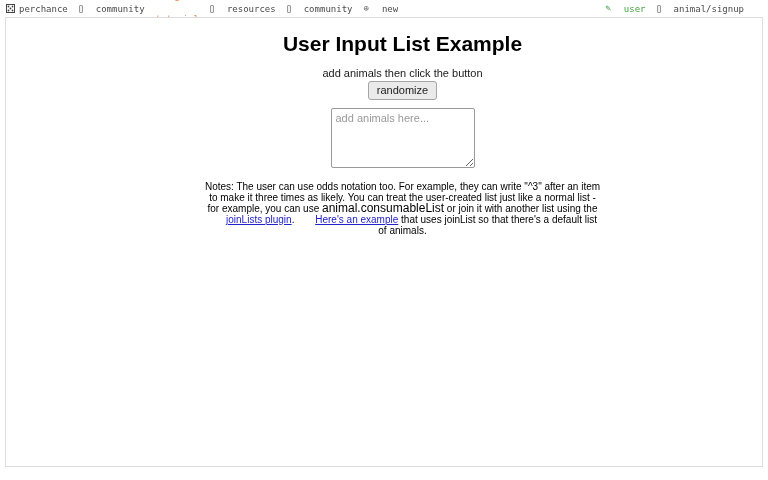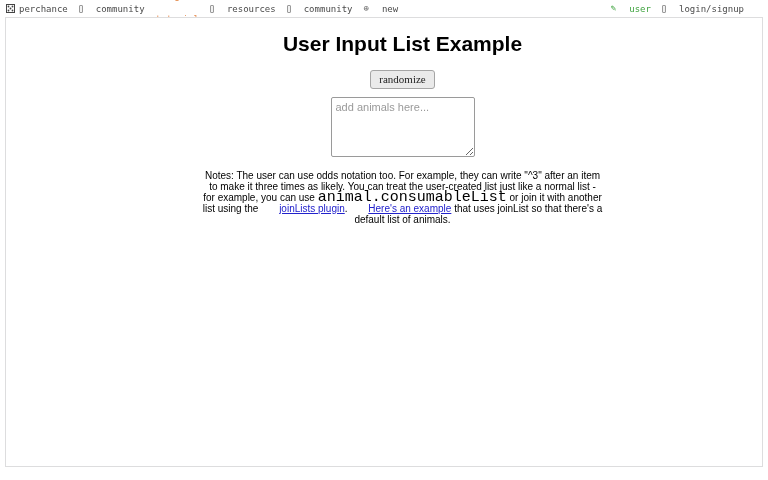--- a/index.html
+++ b/index.html
@@ -51,22 +51,22 @@
     line-height: 25px;
     font-weight: bold;
     color: #000;
   }
   .subtitle {
     margin-top: 11px;
     font-size: 11px;
     color: #1a1a1a;
   }
   .randomize-btn {
-    margin-top: 14px;
-    font-family: Liberation Serif, serif;
+    margin-top: 2px;
+    font-family: Liberation Sans, sans-serif;
     font-size: 11px;
     color: #222;
     background: #eaeaea;
     border: 1px solid #a5a5a5;
     border-radius: 3px;
     padding: 2px 8px 3px;
     cursor: pointer;
   }
   .animals-textarea {
     display: block;
@@ -84,22 +84,22 @@
   .animals-textarea::placeholder { color: #9a9a9a; }
   .notes {
     width: 400px;
     margin: 13px auto 0;
     font-size: 10px;
     line-height: 11px;
     color: #000;
     text-align: center;
   }
   .code {
-    font-family: Liberation Mono, monospace;
-    font-size: 15px;
+    font-family: Liberation Sans, sans-serif;
+    font-size: 12px;
   }
   .note-link {
     color: #2222cc;
     text-decoration: underline;
     cursor: pointer;
     margin-left: 18px;
   }
 </style>
 </head>
 <body>
@@ -138,23 +138,24 @@
       <span>new</span>
     </span>
   </div>
   <div class="nav-right">
     <span class="nav-item nav-edit">
       <span class="glyph-icon">✎</span>
       <span>user</span>
     </span>
     <span class="nav-item">
       <span class="mini-icon"></span>
-      <span>login/signup</span>
+      <span>animal/signup</span>
     </span>
   </div>
 </div>
 
 <div class="panel">
   <h1 class="page-title">User Input List Example</h1>
+  <div class="subtitle">add animals then click the button</div>
   <button class="randomize-btn">randomize</button>
   <textarea class="animals-textarea" placeholder="add animals here..." style=""></textarea>
   <p class="notes"><span>Notes: The user can use odds notation too. For example, they can write "^3" after an item to make it three times as likely. You can treat the user-created list just like a normal list - for example, you can use </span><span class="code">animal.consumableList</span><span> or join it with another list using the </span><span class="note-link">joinLists plugin</span><span>. </span><span class="note-link">Here's an example</span><span> that uses joinList so that there's a default list of animals.</span></p>
 </div>
 
 </body></html>

